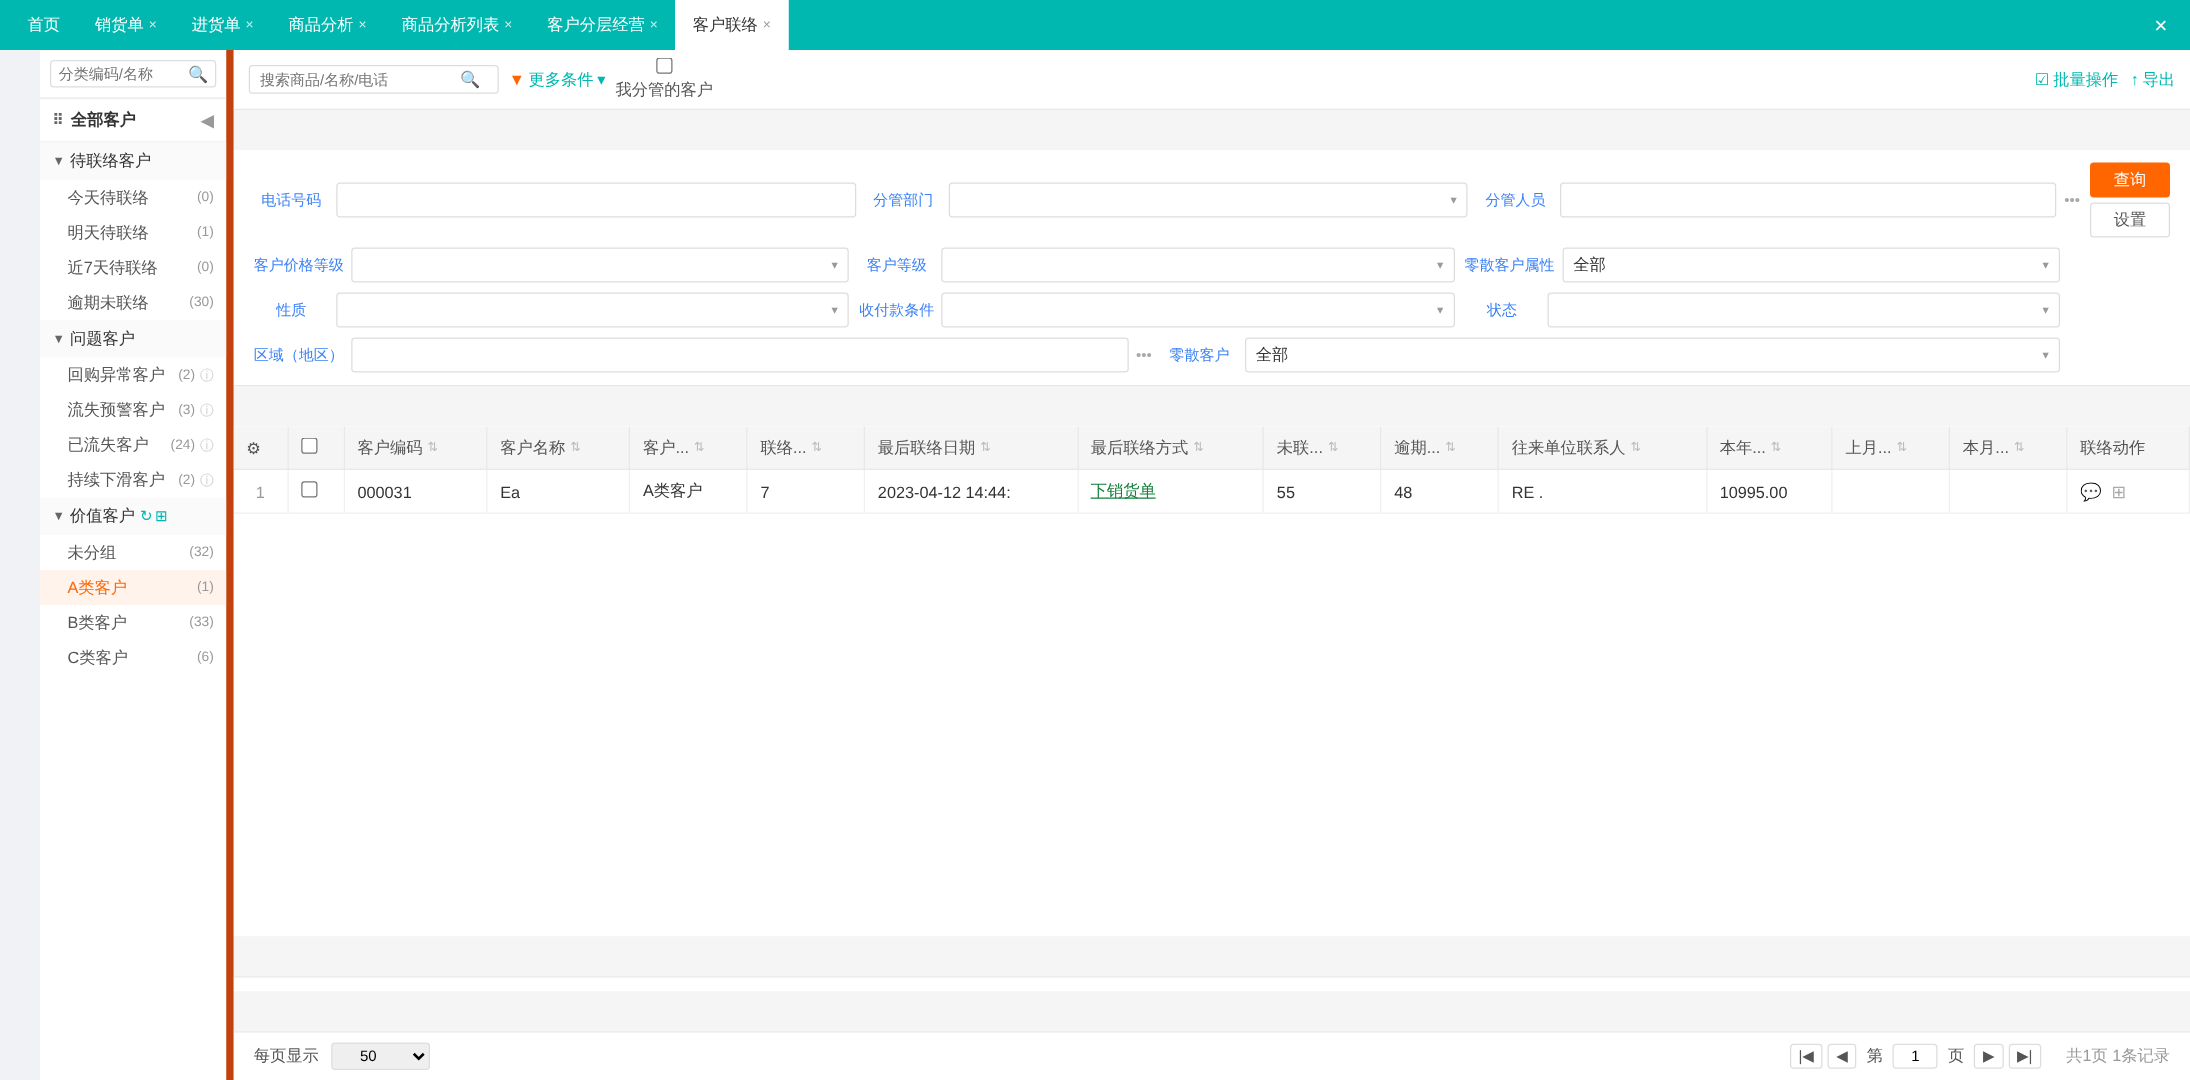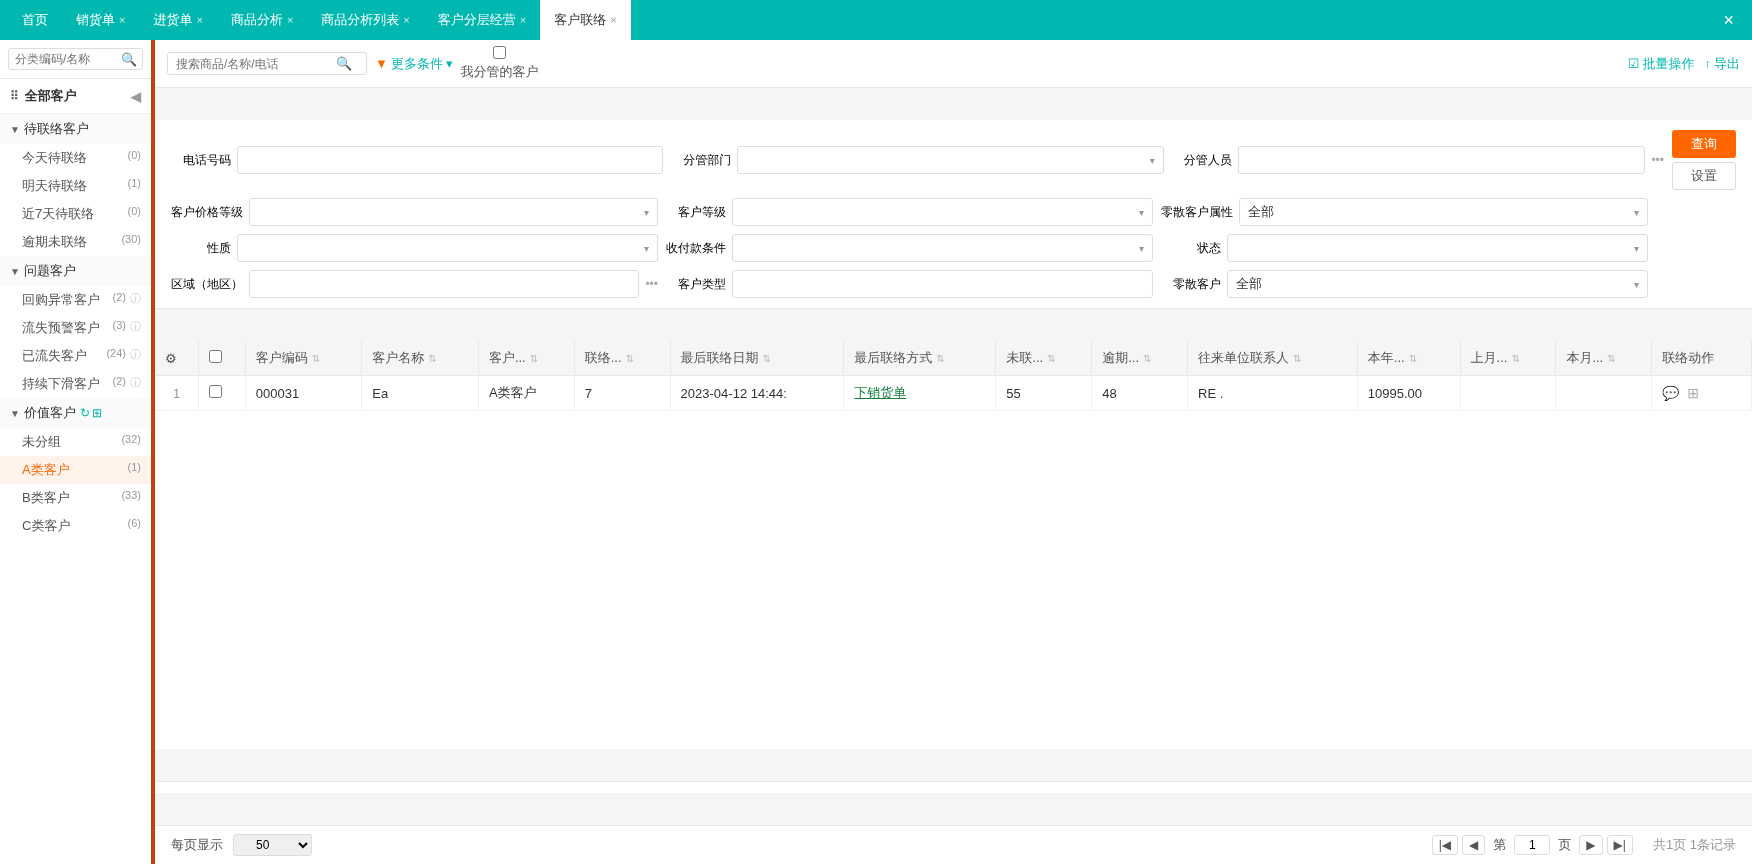--- a/index.html
+++ b/index.html
@@ -47,24 +47,25 @@
     .main-layout {
       display: flex;
       height: calc(864px - 40px);
     }
 
     
     .sidebar {
       width: 155px;
       min-width: 155px;
       background: #fff;
-      border-right: 4px solid #c2410c;
+      border-right: 6px solid #c2410c;
       display: flex;
       flex-direction: column;
       overflow-y: auto;
+      margin-left: 32px;
     }
     .sidebar-search {
       padding: 8px;
       display: flex;
       align-items: center;
       border-bottom: 1px solid #e8e8e8;
     }
     .sidebar-search input {
       border: 1px solid #ddd;
       border-radius: 3px;
@@ -112,21 +113,21 @@
       margin-right: 4px;
       font-size: 10px;
       color: #666;
     }
     .sidebar-item {
       padding: 5px 10px 5px 22px;
       font-size: 12px;
       color: #555;
       cursor: pointer;
       display: flex;
-      align-items: flex-start;
+      align-items: center;
     }
     .sidebar-item.active { background: #fff3ec; color: #f60; }
     .sidebar-item .count { margin-left: auto; color: #999; font-size: 11px; }
     .sidebar-item .info-icon { margin-left: 4px; color: #ccc; font-size: 11px; }
 
     
     .content {
       flex: 1;
       display: flex;
       flex-direction: column;
@@ -209,24 +210,24 @@
     }
     .filter-row:last-child { margin-bottom: 0; }
     .filter-item {
       display: flex;
       align-items: center;
       flex: 1;
       gap: 6px;
     }
     .filter-label {
       white-space: nowrap;
-      color: #000000;
+      color: #3b82f6;
       font-size: 12px;
       min-width: 60px;
-      text-align: right;
+      text-align: center;
     }
     .filter-select {
       flex: 1;
       border: 1px solid #ddd;
       border-radius: 3px;
       padding: 4px 8px;
       font-size: 12px;
       color: #333;
       display: flex;
       align-items: center;
@@ -597,26 +598,20 @@
           <div style="width:80px;"></div>
         </div>
 
         <div class="filter-row">
           <div class="filter-item">
             <span class="filter-label">区域（地区）</span>
             <div class="filter-select">
               <span></span>
             </div>
             <span class="filter-dots">•••</span>
-          </div>
-          <div class="filter-item">
-            <span class="filter-label">客户类型</span>
-            <div class="filter-select">
-              <span></span>
-            </div>
           </div>
           <div class="filter-item">
             <span class="filter-label">零散客户</span>
             <div class="filter-select">
               <span>全部</span>
               <span class="arrow">▾</span>
             </div>
           </div>
           <div style="width:80px;"></div>
         </div>

